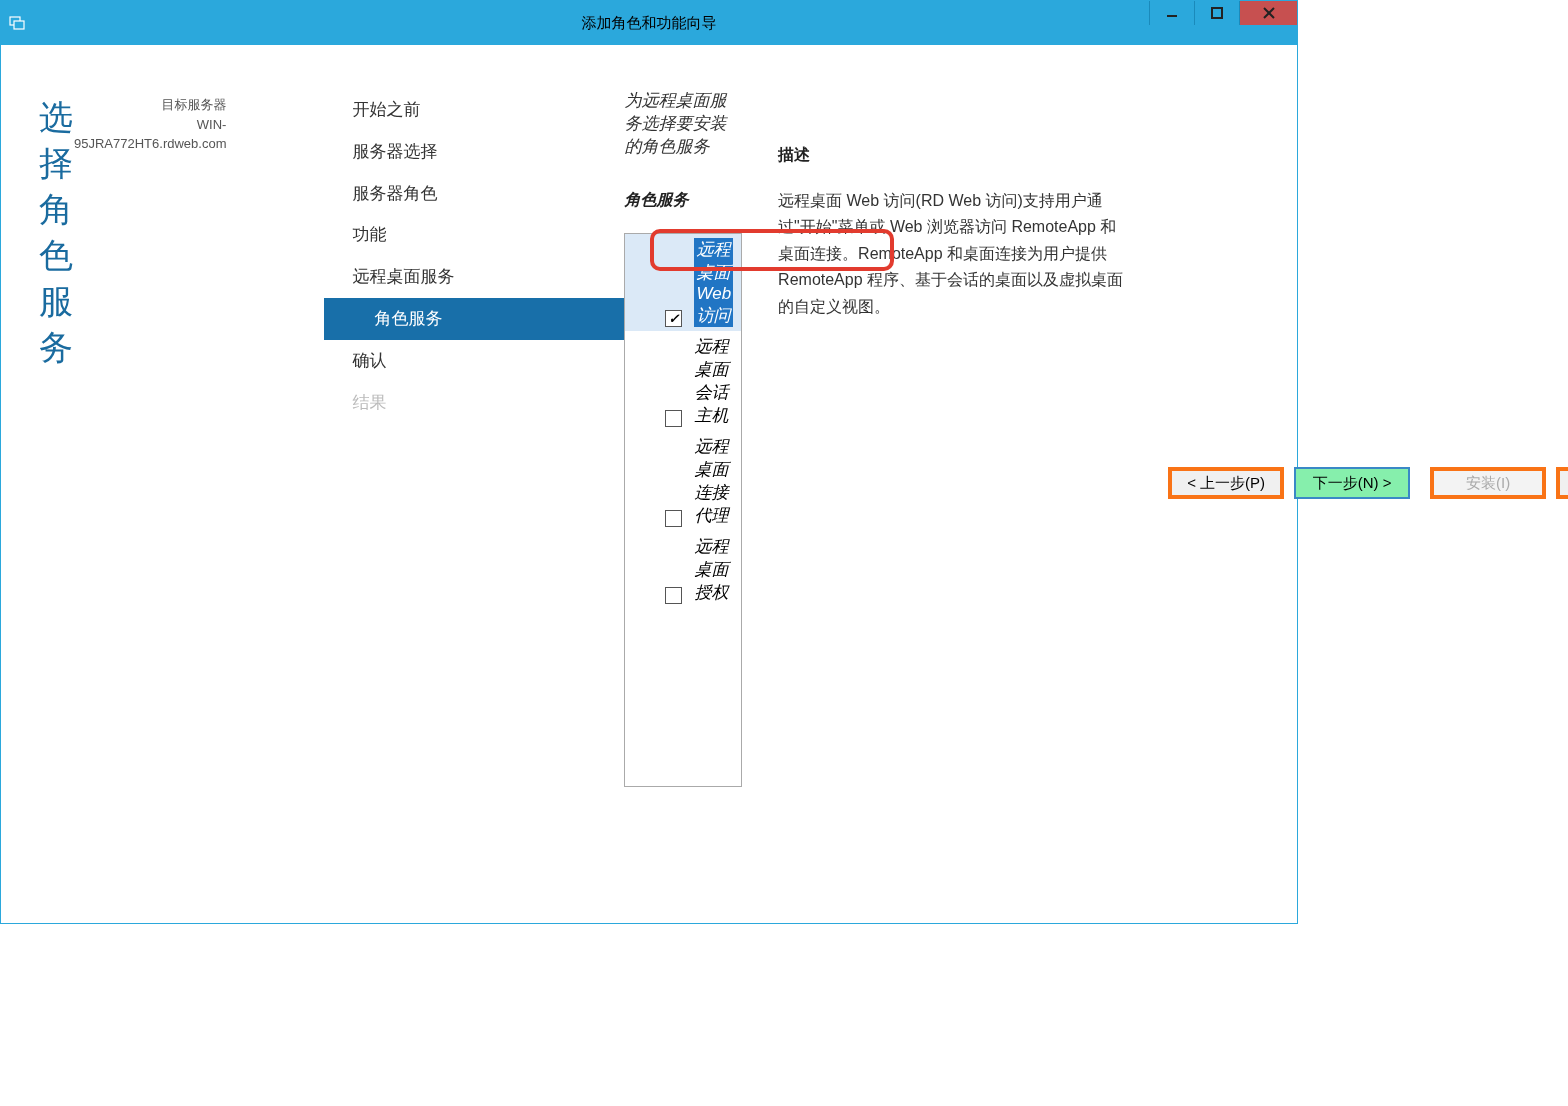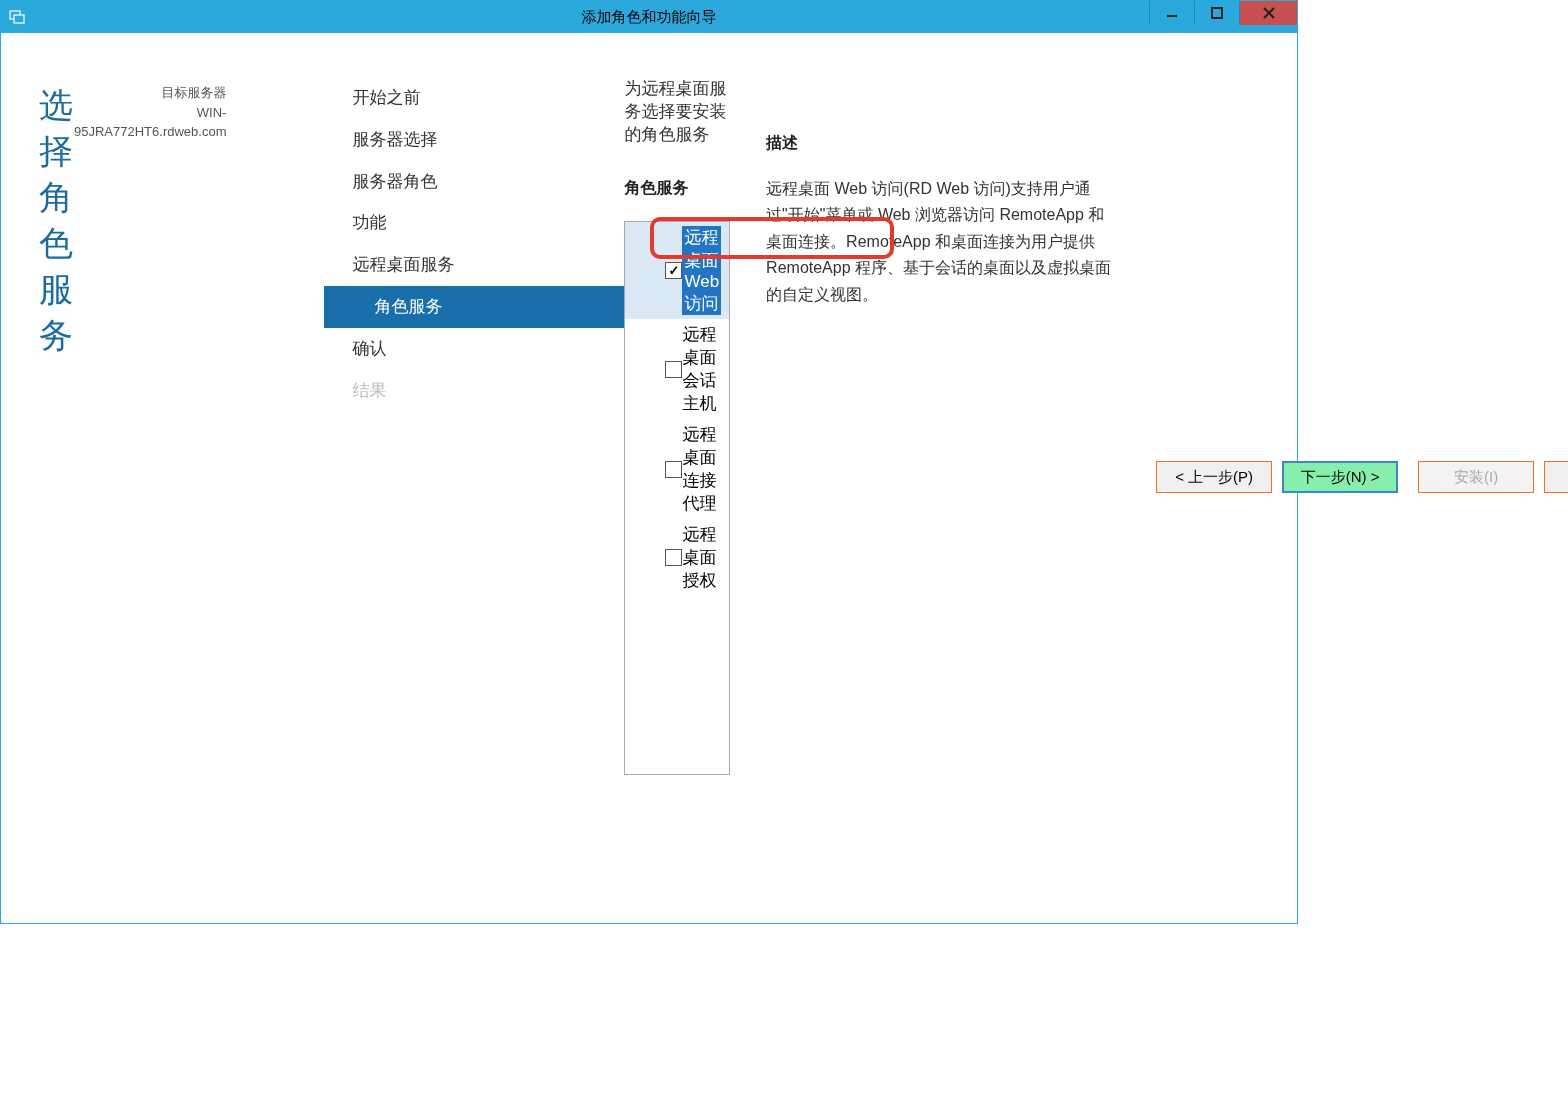--- a/index.html
+++ b/index.html
@@ -11,21 +11,21 @@
     }
     .window {
       width: 1298px;
       height: 924px;
       border: 1px solid #2ba8dc;
       display: flex;
       flex-direction: column;
       background: #fff;
     }
     .titlebar {
-      height: 32px;
+      height: 44px;
       background: #2ba8dc;
       display: flex;
       align-items: center;
       color: #000;
       position: relative;
     }
     .titlebar-icon {
       width: 24px;
       height: 24px;
       margin-left: 4px;
@@ -108,44 +108,46 @@
       color: #fff;
     }
     .sidebar-item.disabled {
       color: #bbb;
     }
     .center-col {
       flex: 1;
       display: flex;
       flex-direction: column;
       padding-right: 36px;
+      font-style: italic;
     }
     .instruction {
       font-size: 17px;
       color: #333;
       margin-bottom: 32px;
     }
     .section-label {
       font-size: 16px;
       font-weight: bold;
       color: #222;
       margin-bottom: 22px;
     }
     .listbox {
       border: 1px solid #aaa;
       height: 554px;
       overflow: auto;
       background: #fff;
     }
     .role-item {
       display: flex;
-      align-items: center;
+      align-items: flex-end;
       padding: 4px 8px 4px 40px;
       font-size: 17px;
       min-height: 34px;
+      gap: 12px;
     }
     .role-item.highlighted {
       background: #dbe9f7;
     }
     .checkbox {
       width: 17px;
       height: 17px;
       border: 1px solid #555;
       background: #fff;
       display: flex;
@@ -190,21 +192,21 @@
     .footer {
       display: flex;
       justify-content: flex-end;
       gap: 10px;
       padding: 16px 34px 18px 0;
       align-items: center;
     }
     .btn {
       min-width: 116px;
       height: 32px;
-      border: 1px solid #f97316;
+      border: 4px solid #f97316;
       background: #f0f0f0;
       font-size: 15px;
       display: flex;
       align-items: center;
       justify-content: center;
       cursor: pointer;
       padding: 0 14px;
     }
     .btn.primary {
       border: 2px solid #3a88c6;

